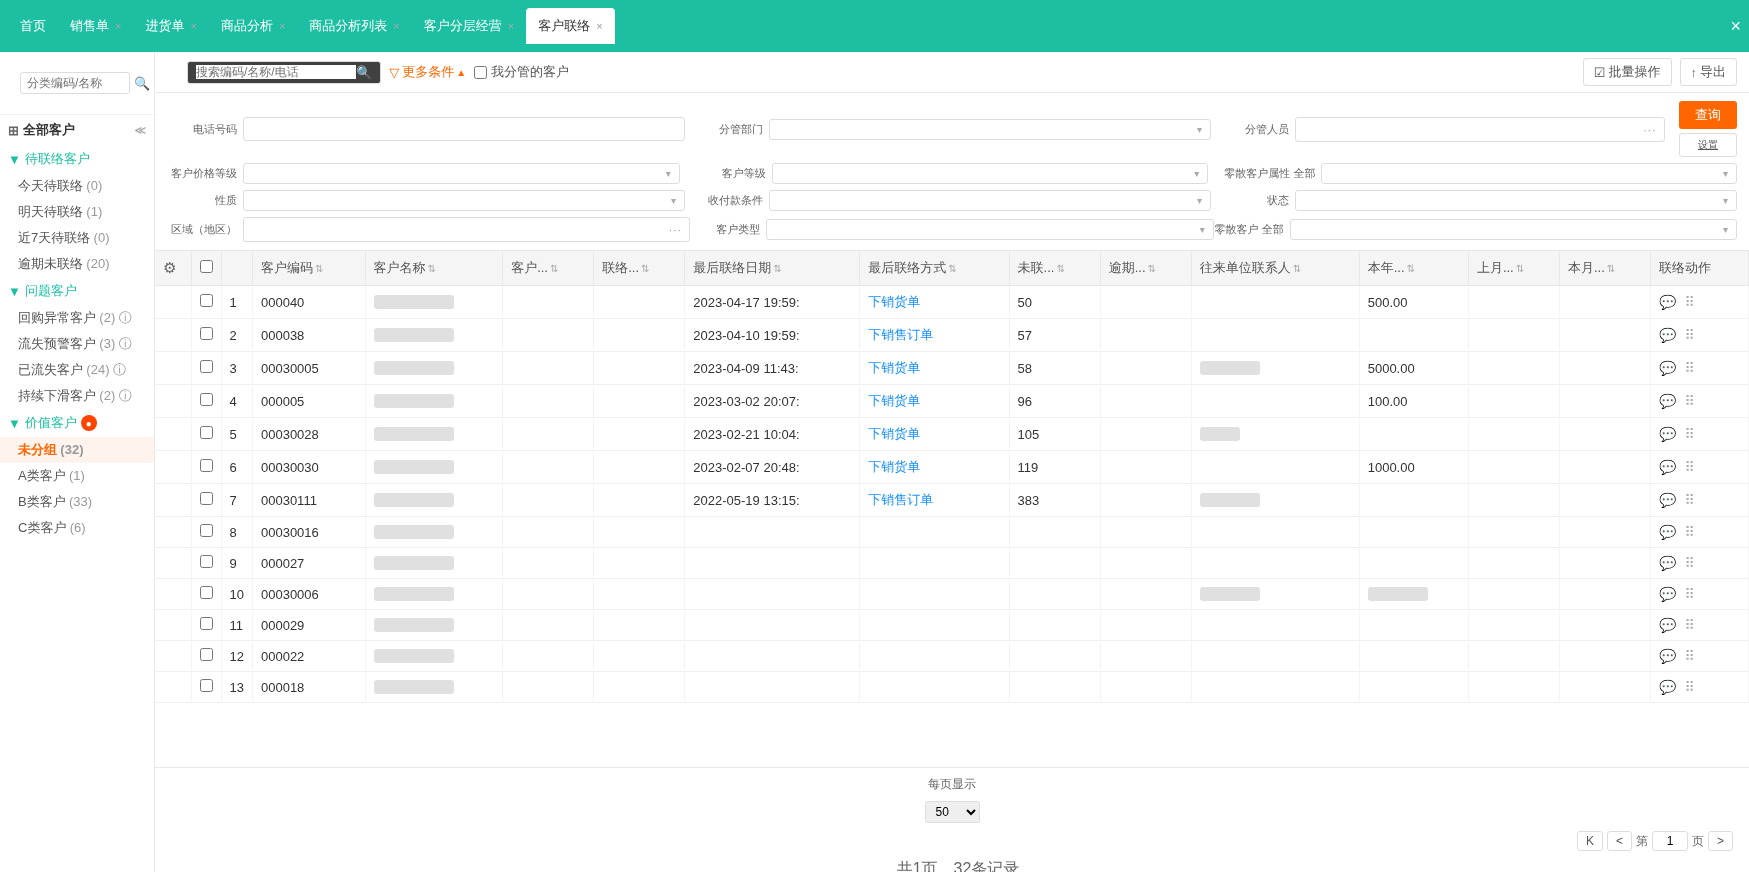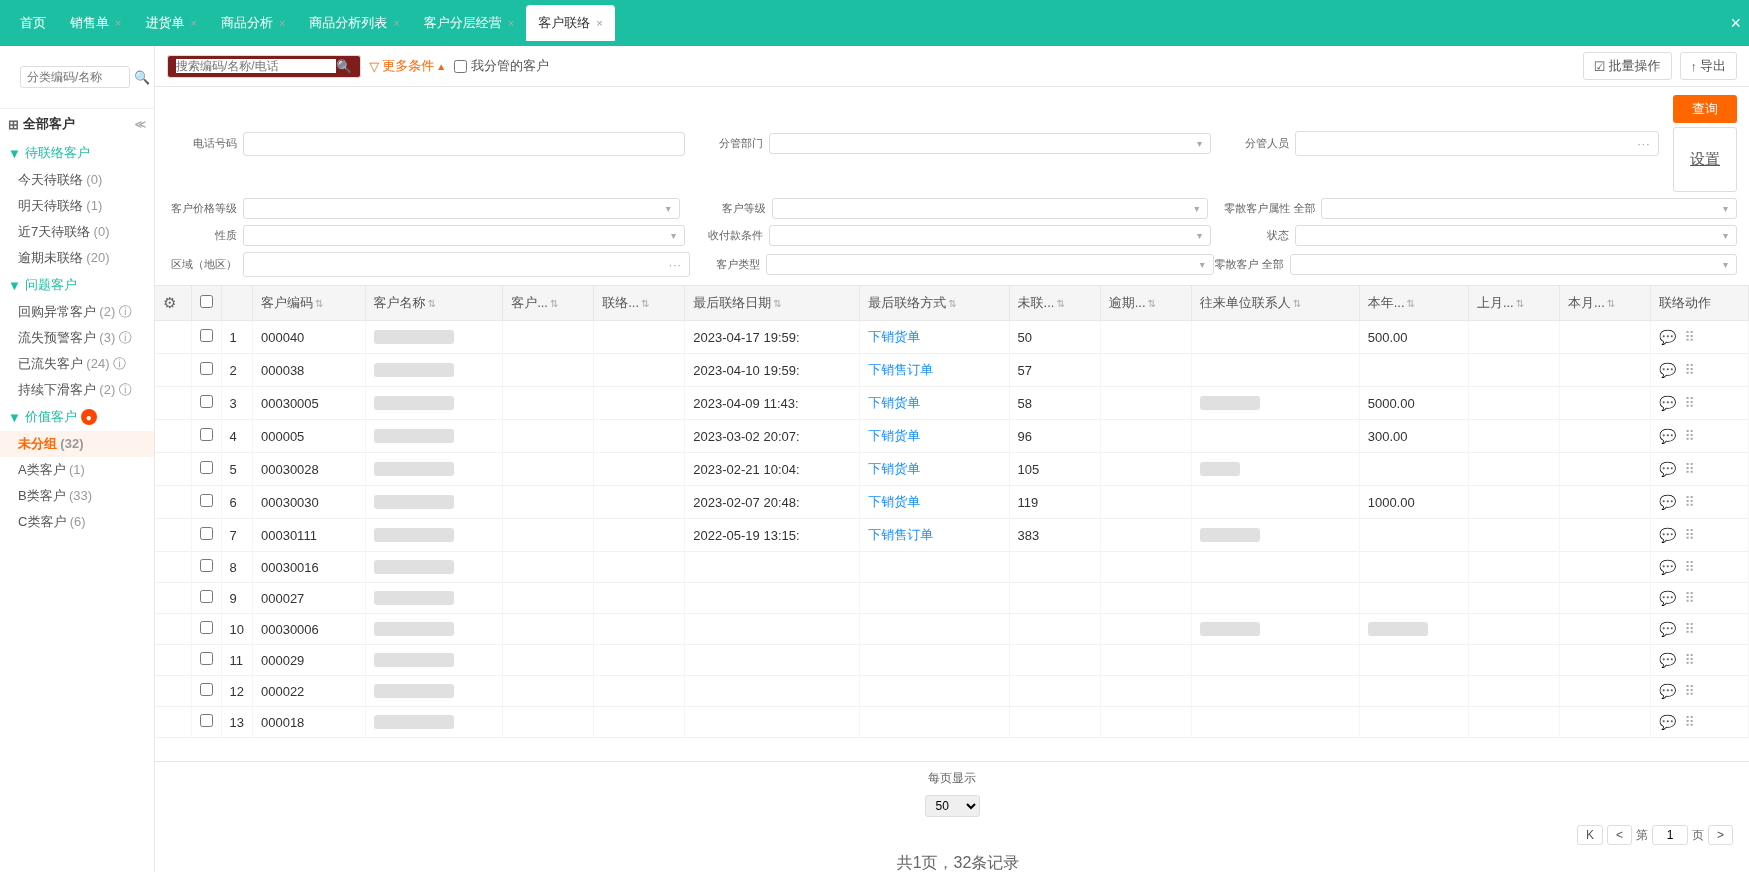--- a/index.html
+++ b/index.html
@@ -1,21 +1,21 @@
 <!DOCTYPE html>
 <html><head>
   <meta charset="utf-8">
   <style>
     * { box-sizing: border-box; margin: 0; padding: 0; font-family: 'Microsoft YaHei', Arial, sans-serif; font-size: 13px; }
     body { background: #f5f5f5; overflow: hidden; width: 1749px; height: 872px; }
 
     
     .tab-bar {
       display: flex; align-items: center;
-      background: #1dbfa3; height: 46px;
+      background: #1dbfa3; height: 52px;
       padding: 0 8px;
     }
     .tab-item {
       display: flex; align-items: center; height: 36px;
       padding: 0 12px; color: #fff; cursor: pointer;
       font-size: 13px; white-space: nowrap; position: relative;
     }
     .tab-item.active {
       background: #fff; color: #333; border-radius: 4px 4px 0 0;
     }
@@ -75,21 +75,21 @@
       flex: 1; display: flex; flex-direction: column; overflow: hidden;
     }
 
     
     .filter-bar {
       background: #fff; border-bottom: 1px solid #e8e8e8;
       padding: 6px 12px; display: flex; align-items: center; gap: 8px;
     }
     .filter-search-wrap {
       display: flex; align-items: center; border: 1px solid #ddd;
-      border-radius: 3px; padding: 3px 8px; background: #7f1d1d;
+      border-radius: 3px; padding: 3px 8px; background: #404040; margin-left: 20px;
     }
     .filter-search-wrap input {
       border: none; outline: none; width: 160px; font-size: 12px;
     }
     .filter-more {
       display: flex; align-items: center; color: #ff6600; cursor: pointer; font-size: 12px;
     }
     .filter-more .filter-icon { margin-right: 3px; }
     .filter-checkbox {
       display: flex; align-items: center; font-size: 12px; color: #555; gap: 4px;
@@ -116,22 +116,22 @@
       flex: 1; border: 1px solid #ddd; border-radius: 3px; padding: 4px 8px;
       font-size: 12px; outline: none; background: #fff; cursor: pointer;
       display: flex; align-items: center; justify-content: space-between;
     }
     .filter-select-arrow { color: #aaa; font-size: 10px; }
     .btn-search {
       background: #ff6600; color: #fff; border: none; padding: 5px 16px;
       border-radius: 3px; cursor: pointer; font-size: 13px;
     }
     .btn-reset {
-      background: #fff; color: #555; border: 1px solid #ddd; padding: 22px 16px;
-      border-radius: 3px; cursor: pointer; font-size: 15px; text-decoration: underline;
+      background: #fff; color: #555; border: 1px solid #ddd; padding: 4px 16px;
+      border-radius: 3px; cursor: pointer; font-size: 10px; text-decoration: underline;
     }
 
     
     .table-area {
       flex: 1; overflow: auto; background: #fff;
     }
     table {
       width: 100%; border-collapse: collapse; font-size: 12px;
     }
     thead tr {
@@ -515,21 +515,21 @@
       <td>4</td>
       <td>000005</td>
       <td><span class="blurred" style="min-width:80px;">&nbsp;&nbsp;&nbsp;&nbsp;&nbsp;&nbsp;&nbsp;&nbsp;&nbsp;&nbsp;</span></td>
       <td></td>
       <td></td>
       <td>2023-03-02 20:07:</td>
       <td><a class="td-link">下销货单</a></td>
       <td>96</td>
       <td></td>
       <td></td>
-      <td>300.00</td>
+      <td>100.00</td>
       <td></td>
       <td></td>
       <td>
         <div class="td-actions">
           <span class="action-icon">💬</span>
           <span class="action-icon">⠿</span>
         </div>
       </td>
     </tr>
             <tr>

